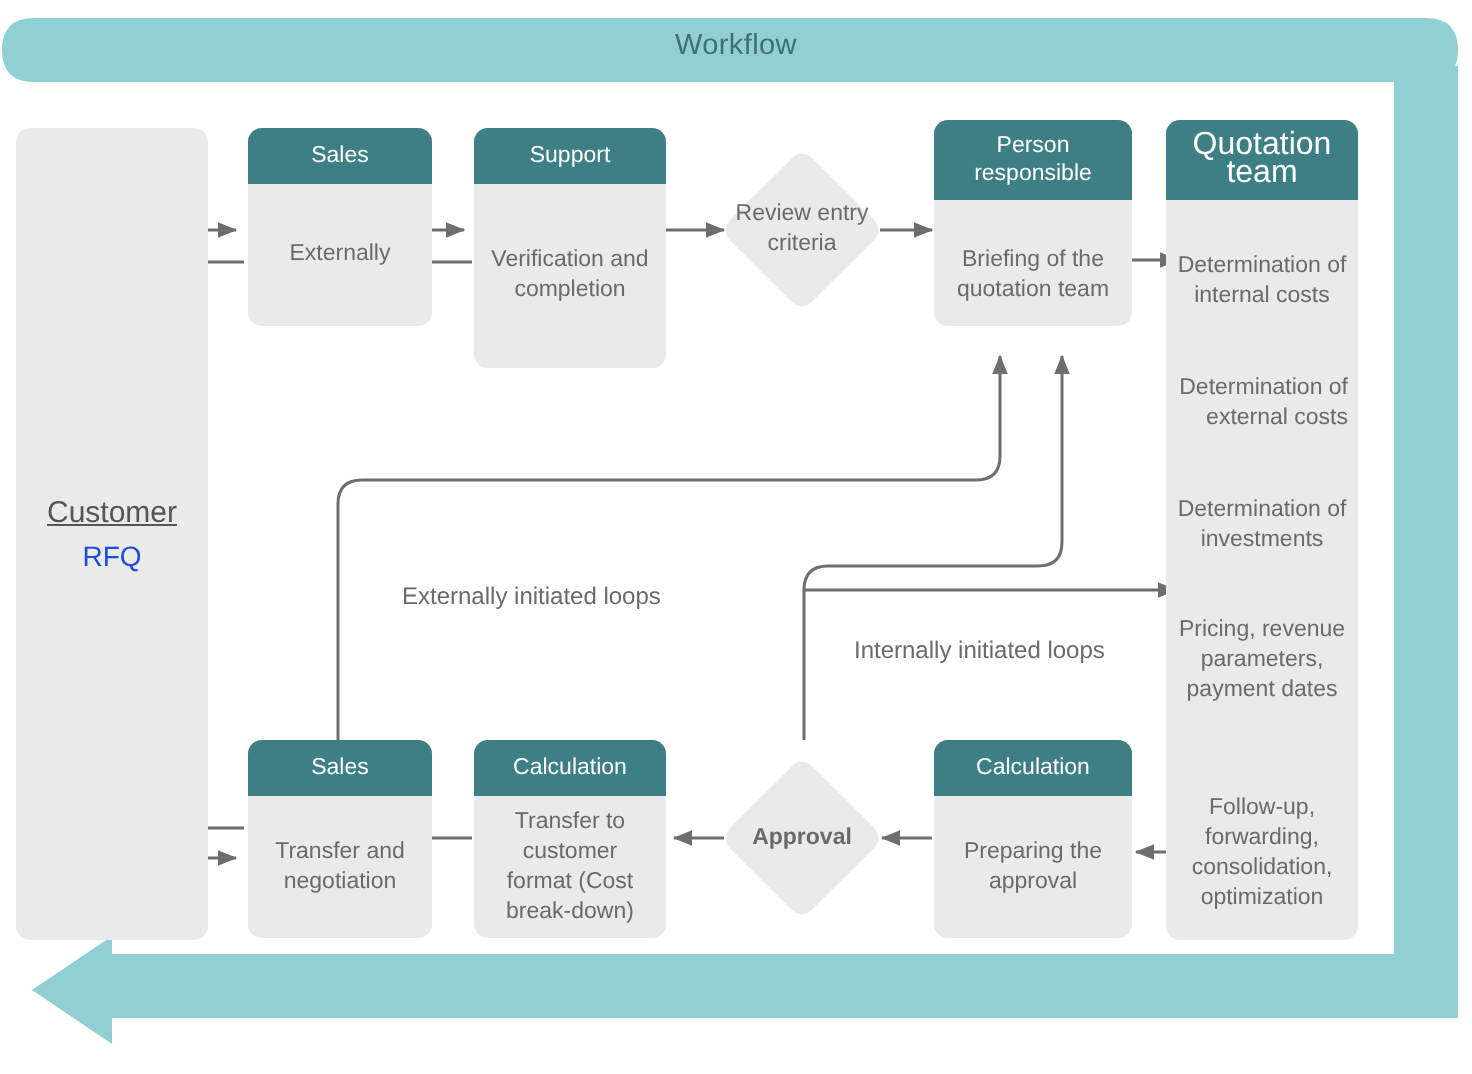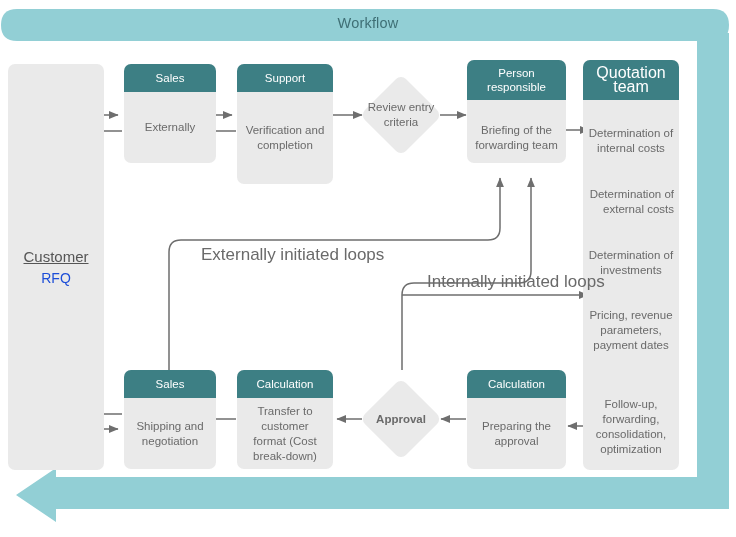--- a/index.html
+++ b/index.html
@@ -154,23 +154,24 @@
     font-size: 11.5px;
     line-height: 15px;
     color: #6a6a6a;
     box-sizing: border-box;
     padding: 0 5px;
   }
 
   
   .loop-label {
     position: absolute;
-    font-size: 17px;
+    font-size: 12px;
     color: #6a6a6a;
     white-space: nowrap;
+    margin-top: 46px;
   }
 </style>
 </head>
 <body>
 
 <div id="canvas">
 
   <svg class="frame-svg" viewBox="0 0 736 537">
 
     <path d="M 17 9 L 713 9 Q 729 9 729 25 L 729 25 Q 729 41 713 41 L 17 41 Q 1 41 1 25 Q 1 9 17 9 Z" fill="#92cfd5"></path>
@@ -242,37 +243,37 @@
     <div class="bdy">Verification and completion</div>
   </div>
 
   <div class="diamond" style="left:361px; top:75px; width:80px; height:80px;">
     <div class="dshape" style="width:58px; height:58px;"></div>
     <div class="dtext">Review entry criteria</div>
   </div>
 
   <div class="node two-line" style="left:467px; top:60px; width:99px; height:103px;">
     <div class="hdr">Person responsible</div>
-    <div class="bdy">Briefing of the forwarding team</div>
+    <div class="bdy">Briefing of the quotation team</div>
   </div>
 
   <div class="column" style="left:583px; top:60px; width:96px; height:410px;">
     <div class="hdr">Quotation team</div>
     <div class="items">
       <div class="citem" style="top:26px;">Determination of internal costs</div>
       <div class="citem" style="top:87px;text-align:right;">Determination of external costs</div>
       <div class="citem" style="top:148px;">Determination of investments</div>
       <div class="citem" style="top:297px;">Follow-up, forwarding, consolidation, optimization</div>
       <div class="citem" style="top:208px;">Pricing, revenue parameters, payment dates</div>
     </div>
   </div>
 
   <div class="node" style="left:124px; top:370px; width:92px; height:99px;">
     <div class="hdr">Sales</div>
-    <div class="bdy">Shipping and negotiation</div>
+    <div class="bdy">Transfer and negotiation</div>
   </div>
 
   <div class="node" style="left:237px; top:370px; width:96px; height:99px;">
     <div class="hdr">Calculation</div>
     <div class="bdy">Transfer to customer format (Cost break-down)</div>
   </div>
 
   <div class="diamond" style="left:361px; top:379px; width:80px; height:80px;font-weight:bold;">
     <div class="dshape" style="width:58px; height:58px;"></div>
     <div class="dtext">Approval</div>

